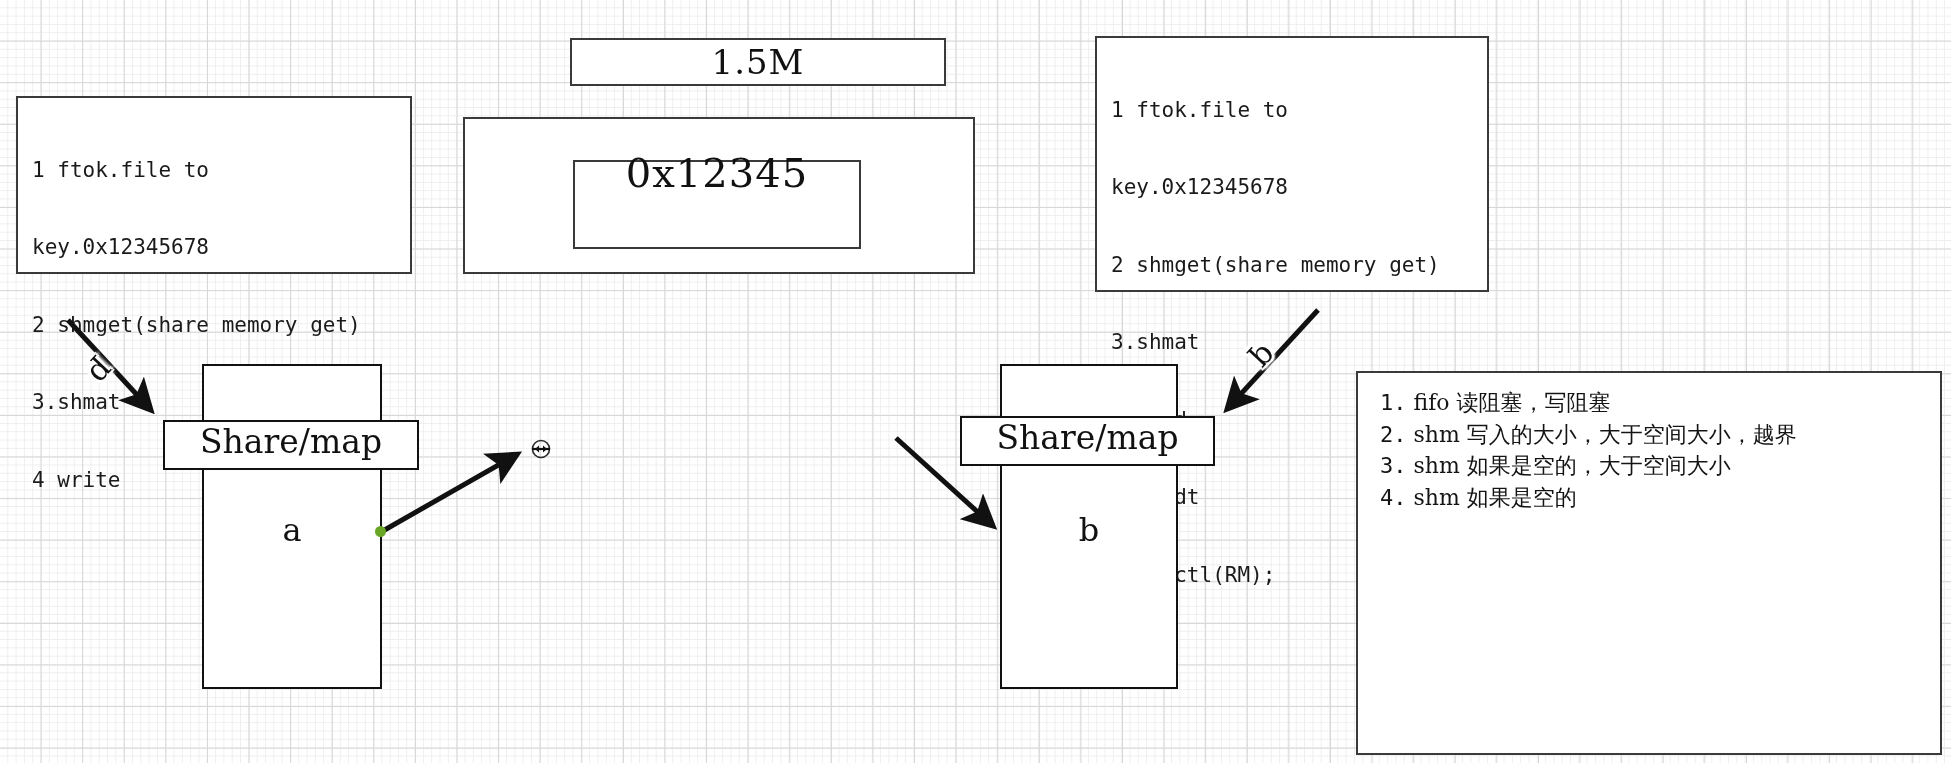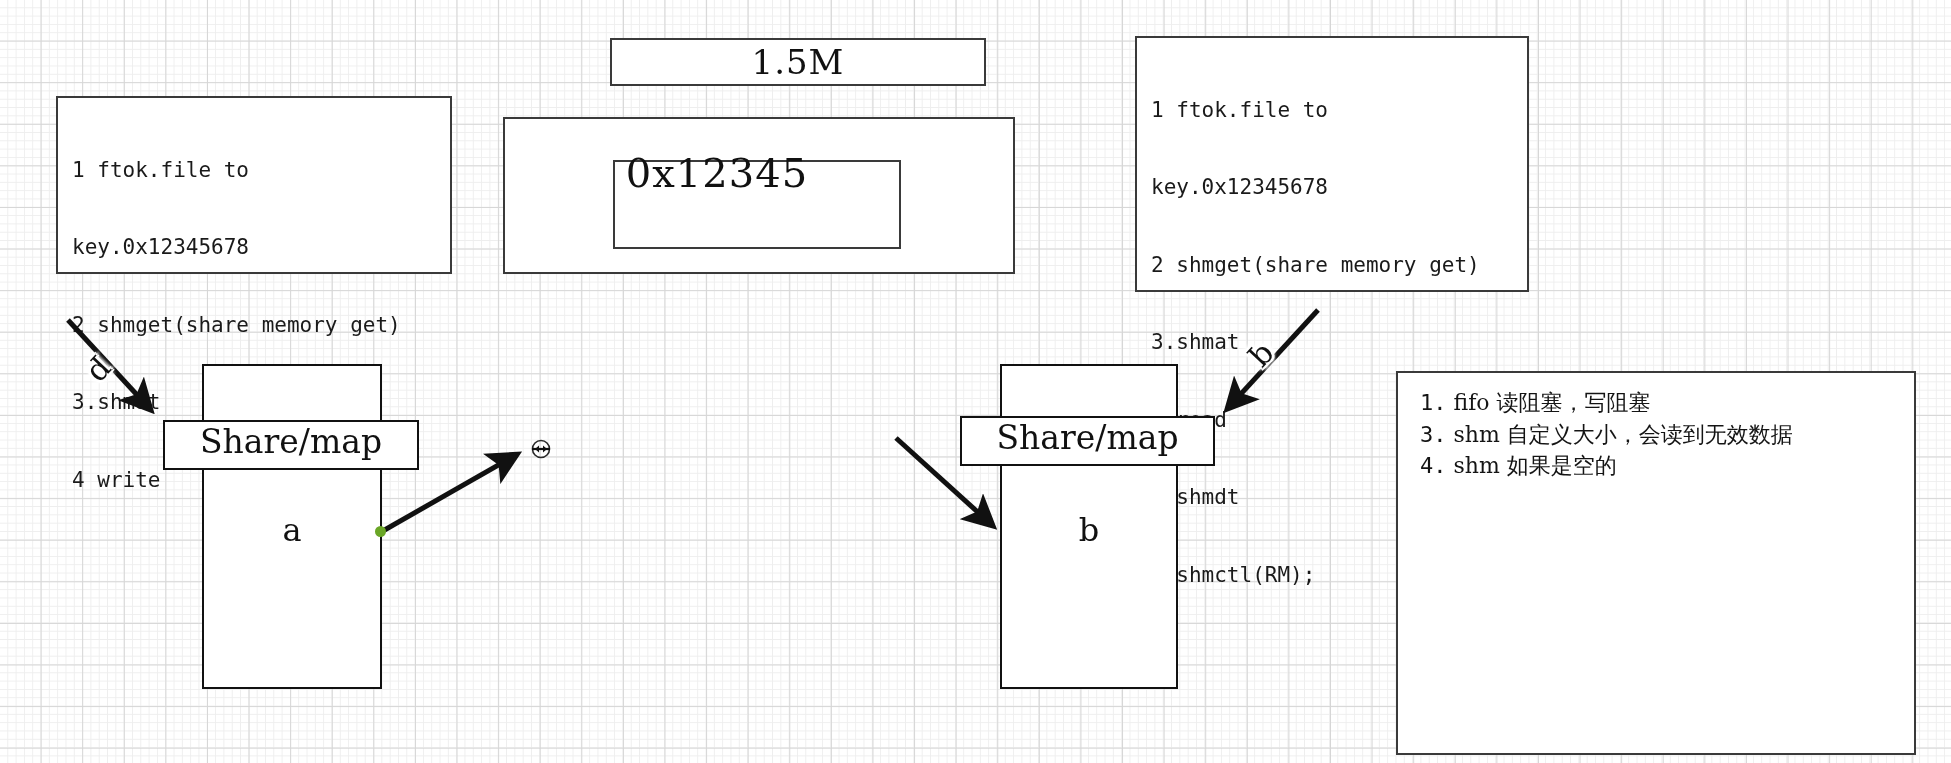--- a/index.html
+++ b/index.html
@@ -26,21 +26,20 @@
       8.32px 8.32px;
     background-position: -1px -1px, -1px -1px, -1px -1px, -1px -1px;
     font-family: "DejaVu Serif", "Liberation Serif", serif;
   }
 
   .box {
     position: absolute;
     box-sizing: border-box;
     border: 2px solid #3a3a3a;
     background: #ffffff;
-    margin-left: 40px;
   }
 
   .codebox {
     padding: 8px 14px 21px 14px;
     font-family: "DejaVu Sans Mono", "Liberation Mono", monospace;
     font-size: 21px;
     line-height: 1.23;
     color: #1a1a1a;
     white-space: pre;
   }
@@ -209,28 +208,32 @@
 
   <svg class="arrow-svg" style="left:0px; top:0px; width:1951px; height:763px;">
     <line x1="1318" y1="310" x2="1228" y2="408" stroke="#111111" stroke-width="5" marker-end="url(#ahead)"></line>
   </svg>
   <div class="arrow-label" style="left:1255px; top:340px; transform: rotate(133deg); transform-origin: center center;">q</div>
 
   <svg class="arrow-svg" style="left:0px; top:0px; width:1951px; height:763px;">
     <line x1="896" y1="438" x2="992" y2="525" stroke="#111111" stroke-width="5" marker-end="url(#ahead)"></line>
   </svg>
 
-  <div class="box notesbox" style="left:1356px; top:371px; width:520px; height:384px;">
+  <div class="box notesbox" style="left:1356px; top:371px; width:586px; height:384px;">
     <span class="note-line">
       <span class="note-num">1.</span>
       <span>fifo 读阻塞，写阻塞</span>
     </span>
     <span class="note-line">
+      <span class="note-num">2.</span>
+      <span>shm 写入的大小，大于空间大小，越界</span>
+    </span>
+    <span class="note-line">
       <span class="note-num">3.</span>
-      <span>shm 自定义大小，会读到无效数据</span>
+      <span>shm 如果是空的，大于空间大小</span>
     </span>
     <span class="note-line">
       <span class="note-num">4.</span>
       <span>shm 如果是空的</span>
     </span>
   </div>
 
 </div>
 
 </body></html>

